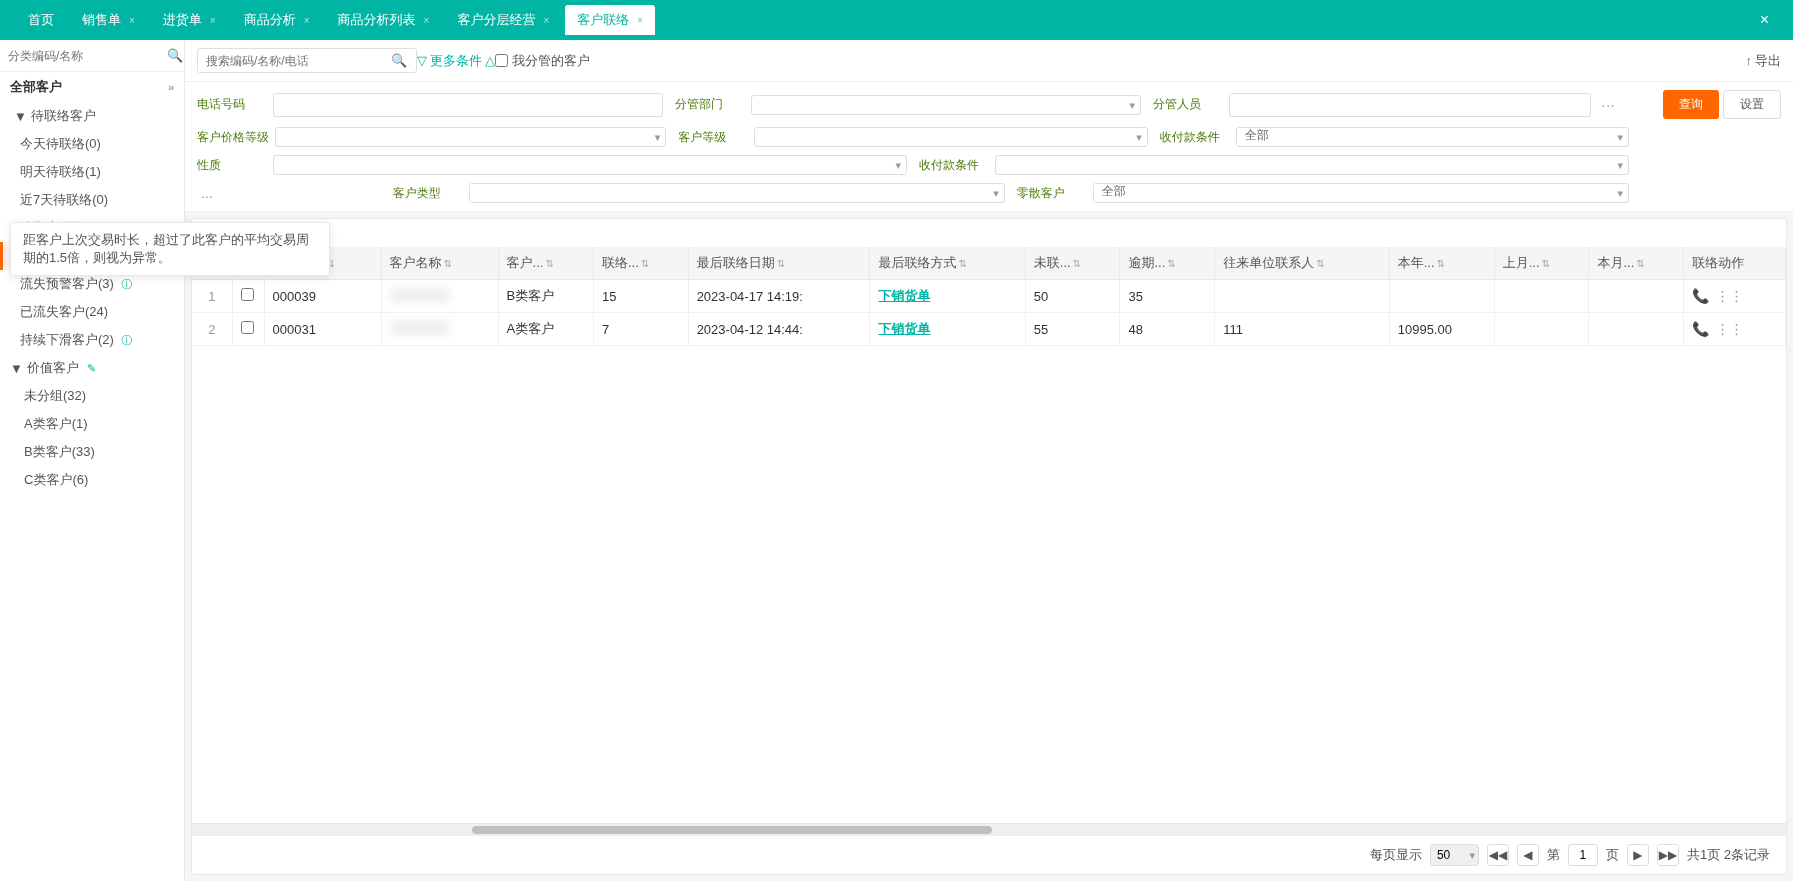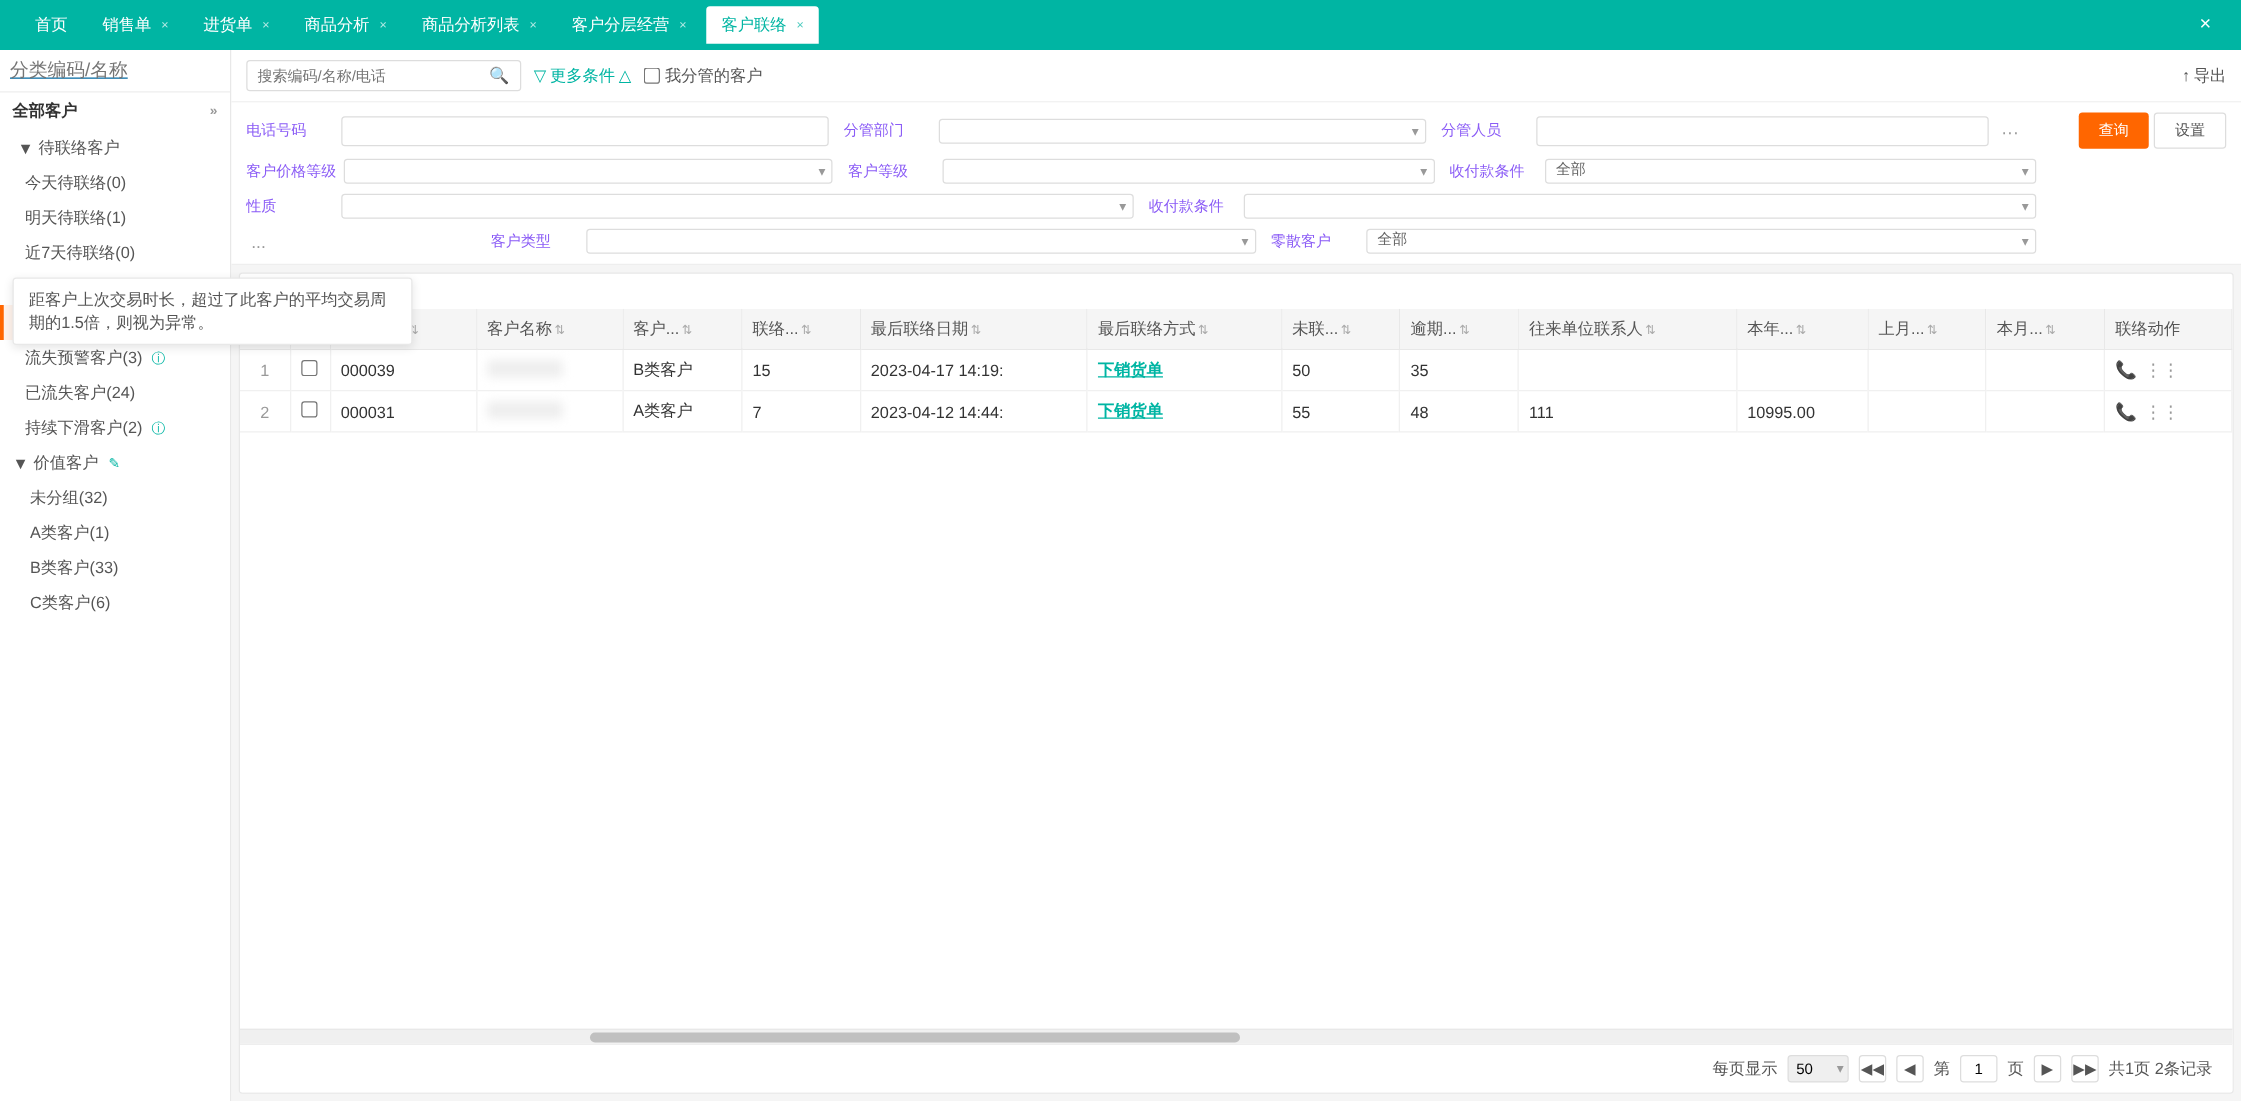--- a/index.html
+++ b/index.html
@@ -59,23 +59,22 @@
       padding: 8px;
       display: flex;
       align-items: center;
       border-bottom: 1px solid #eee;
       gap: 4px;
     }
     .sidebar-search input {
       flex: 1;
       border: none;
       outline: none;
-      font-size: 15px;
-      color: #0369a1;
-      text-decoration: underline;
+      font-size: 12px;
+      color: #a16207;
     }
     .sidebar-search-icon { color: #999; cursor: pointer; }
 
     .sidebar-section-header {
       display: flex;
       align-items: center;
       padding: 6px 10px;
       font-weight: bold;
       font-size: 13px;
       color: #333;
@@ -120,21 +119,21 @@
       overflow: hidden;
       background: #f5f5f5;
     }
 
     
     .filter-top-bar {
       background: #fff;
       padding: 8px 12px;
       display: flex;
       align-items: center;
-      gap: 10px;
+      gap: 0;
       border-bottom: 1px solid #eee;
     }
     .search-input-wrap {
       display: flex;
       align-items: center;
       border: 1px solid #ddd;
       border-radius: 3px;
       padding: 4px 8px;
       width: 220px;
       gap: 4px;
@@ -185,21 +184,21 @@
       margin-bottom: 8px;
     }
     .filter-row:last-child { margin-bottom: 0; gap: 12px; }
     .filter-field {
       display: flex;
       align-items: center;
       gap: 6px;
       flex: 1;
     }
     .filter-label {
-      color: #8b5cf6;
+      color: #4d7c0f;
       font-size: 12px;
       white-space: nowrap;
       min-width: 70px;
     }
     .filter-input {
       flex: 1;
       border: 1px solid #ddd;
       border-radius: 3px;
       padding: 4px 8px;
       font-size: 12px;

